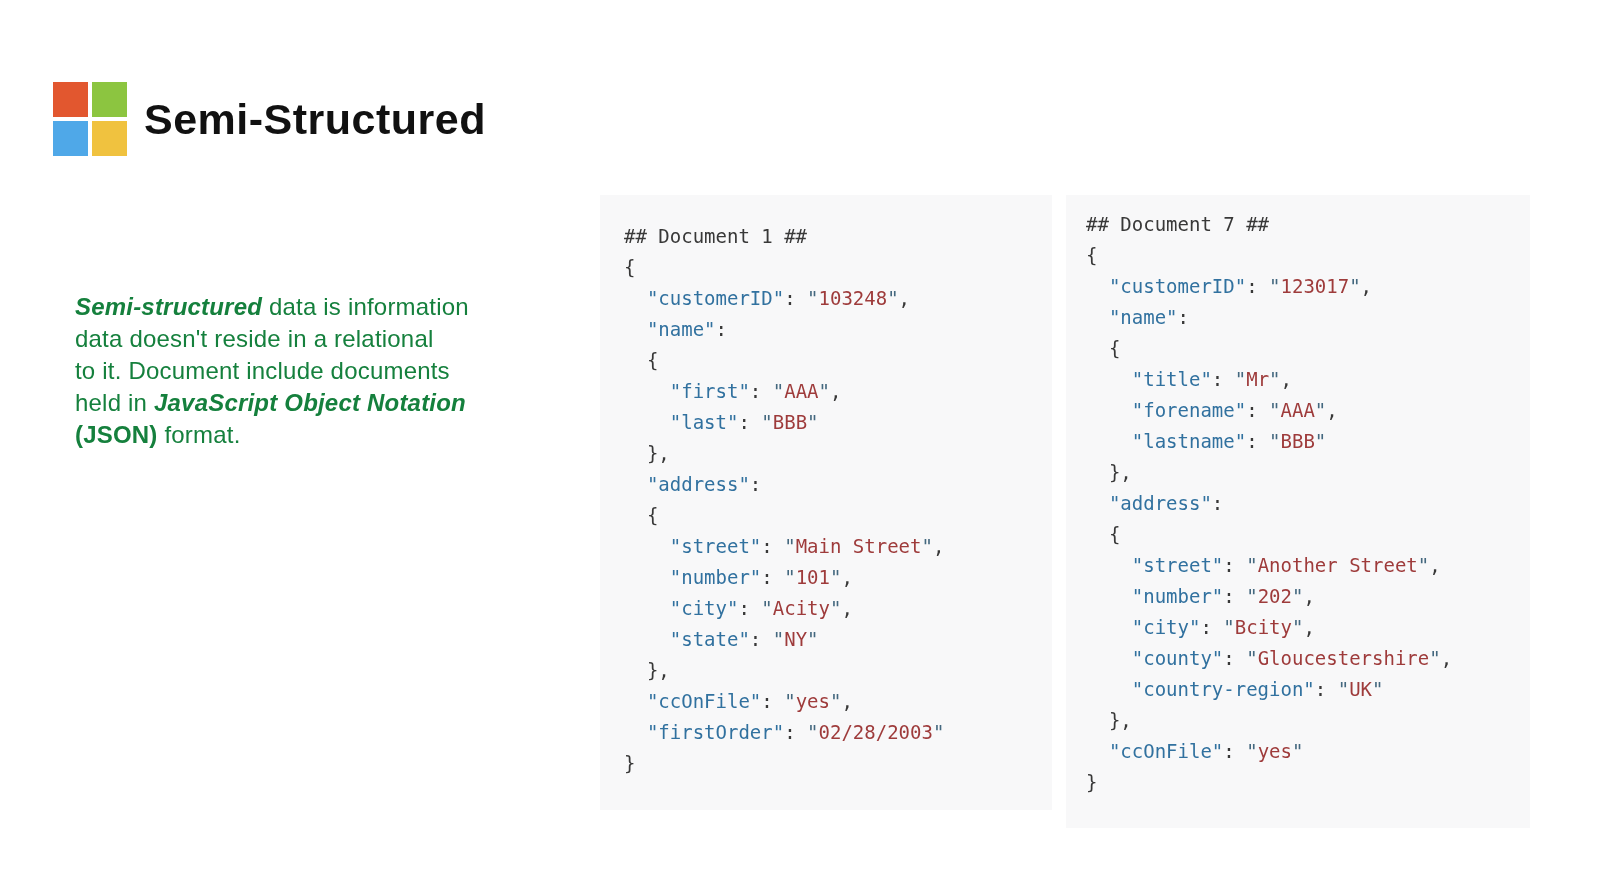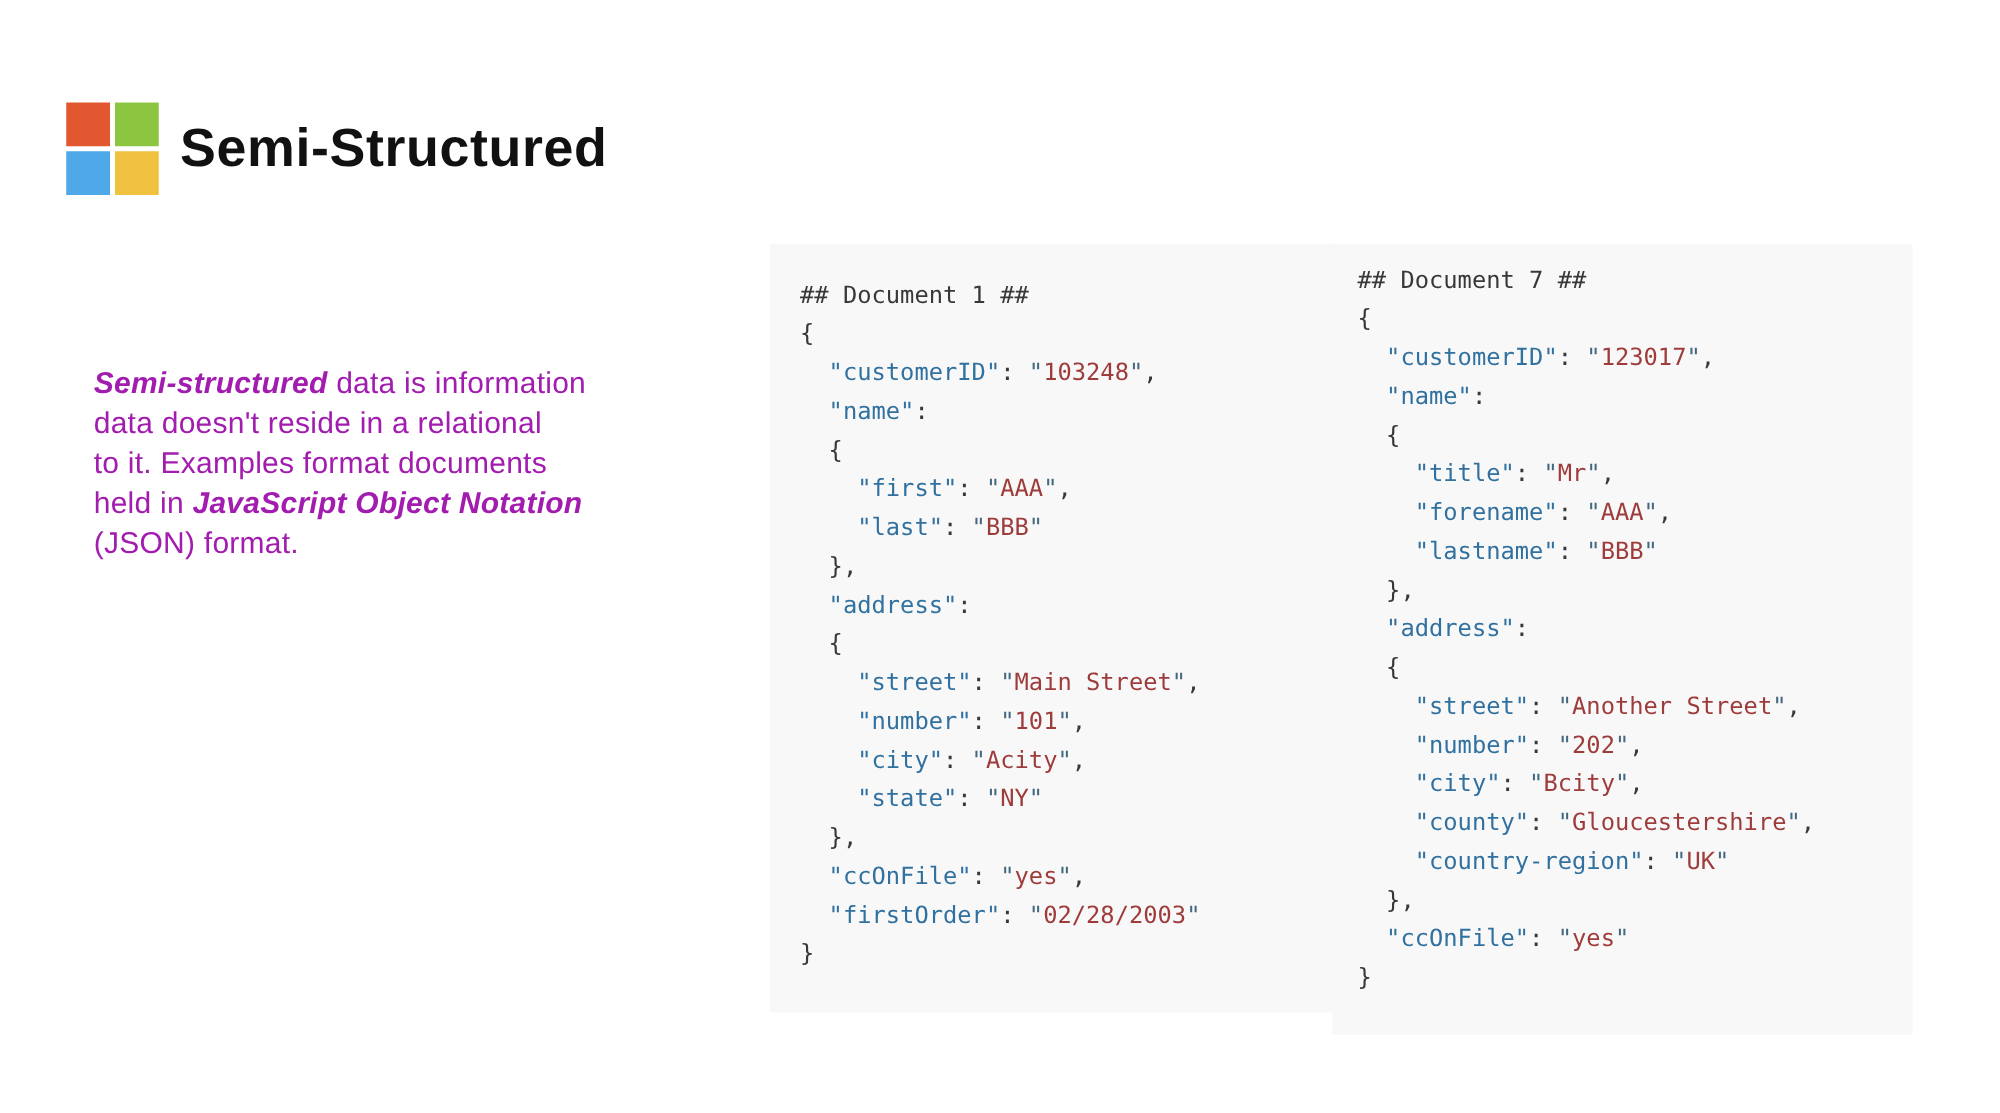--- a/index.html
+++ b/index.html
@@ -32,33 +32,33 @@
     white-space: nowrap;
   }
 
   
   .intro {
     position: absolute; left: 75px; top: 291px;
     width: 520px;
     font-size: 24px;
     line-height: 32px;
     letter-spacing: 0.2px;
-    color: #a21caf;
+    color: #15803d;
   }
   .intro .line { white-space: pre; }
   .intro .seg-bold-italic { font-weight: bold; font-style: italic; }
-  .intro .seg-bold { font-weight: normal; }
+  .intro .seg-bold { font-weight: bold; }
 
   
   .code-panel {
     position: absolute;
     background: var(--code-bg, #f8f8f9);
     box-sizing: border-box;
   }
-  .code-panel.panel-1 { left: 616px; top: 195px; width: 452px; height: 615px; padding: 26px 24px; }
+  .code-panel.panel-1 { left: 600px; top: 195px; width: 452px; height: 615px; padding: 26px 24px; }
   .code-panel.panel-2 { left: 1066px; top: 195px; width: 464px; height: 633px; padding: 14px 20px; }
   .code-line {
     font-family: "DejaVu Sans Mono", "Liberation Mono", monospace;
     font-size: 19px;
     line-height: 31px;
     white-space: pre;
   }
   .tok-c { color: var(--code-comment, #383838); }
   .tok-p { color: var(--code-plain, #383838); }
   .tok-k { color: var(--code-key, #31719f); }
@@ -76,21 +76,21 @@
       <div class="sq" style="background: rgb(140, 197, 64);"></div>
       <div class="sq" style="background: rgb(79, 168, 232);"></div>
       <div class="sq" style="background: rgb(240, 194, 63);"></div>
     </div>
     <div class="page-title">Semi-Structured</div>
   </div>
 
   <div class="intro">
       <div class="line"><span class="seg-bold-italic">Semi-structured</span><span class="seg-normal"> data is information</span></div>
       <div class="line"><span class="seg-normal">data doesn't reside in a relational</span></div>
-      <div class="line"><span class="seg-normal">to it. Examples format documents</span></div>
+      <div class="line"><span class="seg-normal">to it. Document include documents</span></div>
       <div class="line"><span class="seg-normal">held in </span><span class="seg-bold-italic">JavaScript Object Notation</span></div>
       <div class="line"><span class="seg-bold">(JSON)</span><span class="seg-normal"> format.</span></div>
     </div>
 
   <div class="code-panel panel-1">
       <div class="code-line"><span class="tok-c">## Document 1 ##</span></div>
       <div class="code-line"><span class="tok-p">{</span></div>
       <div class="code-line"><span class="tok-p">  </span><span class="tok-k">"customerID"</span><span class="tok-p">: </span><span class="tok-q">"</span><span class="tok-v">103248</span><span class="tok-q">"</span><span class="tok-p">,</span></div>
       <div class="code-line"><span class="tok-p">  </span><span class="tok-k">"name"</span><span class="tok-p">:</span></div>
       <div class="code-line"><span class="tok-p">  {</span></div>

